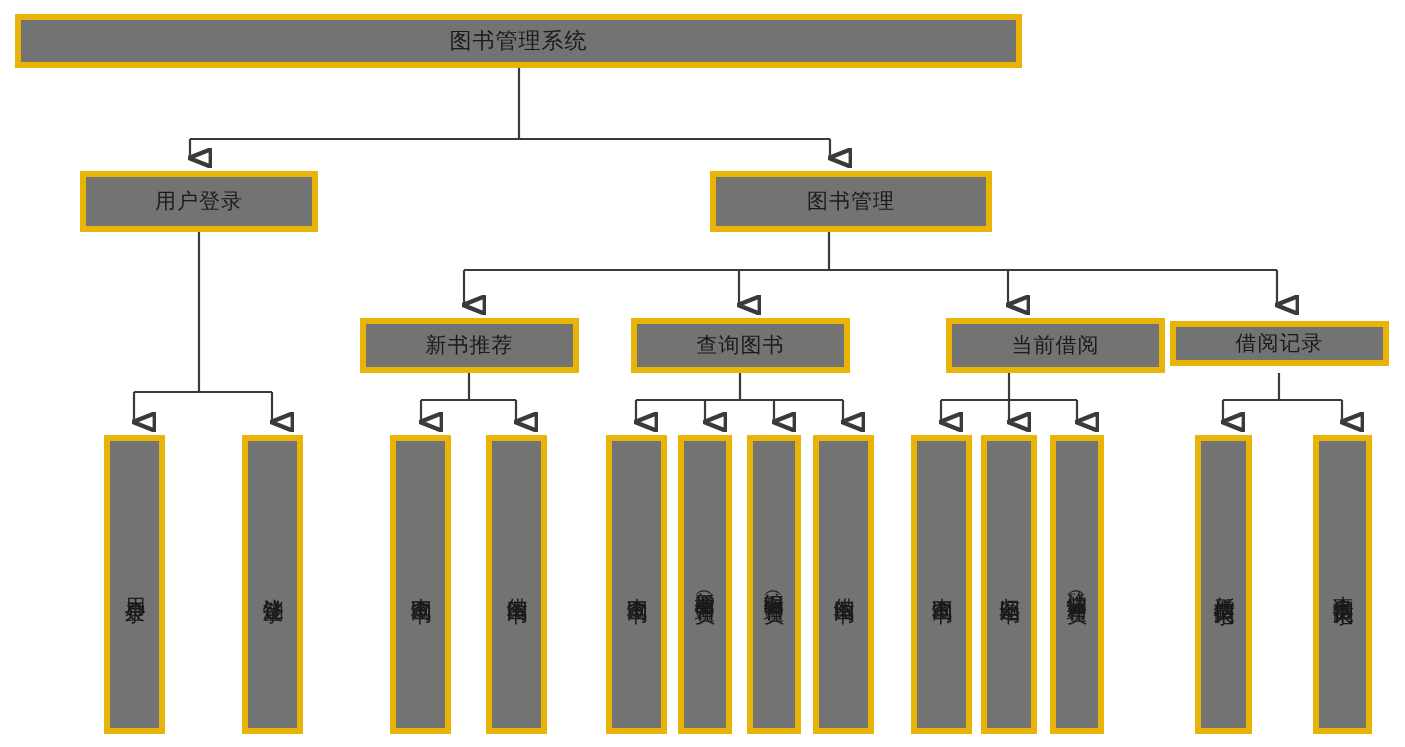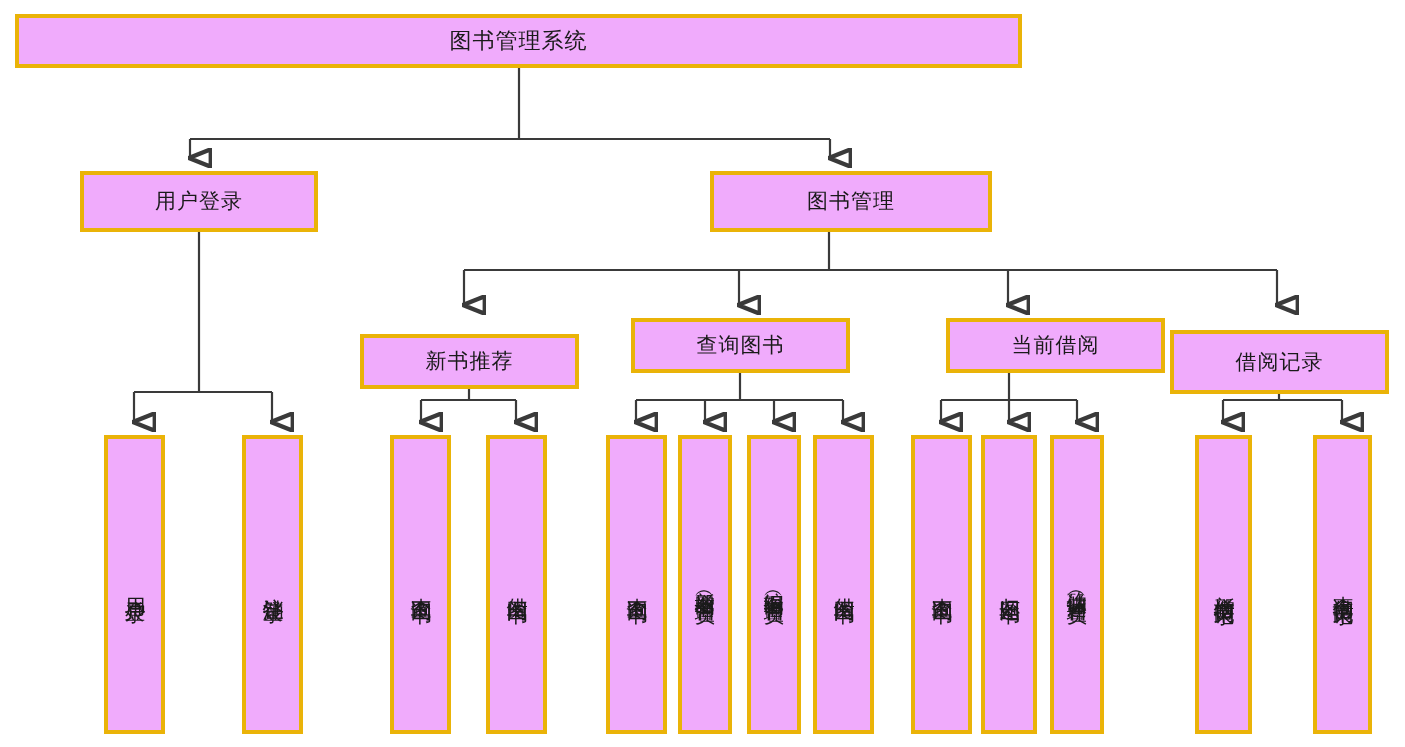--- a/index.html
+++ b/index.html
@@ -11,22 +11,22 @@
     position: relative;
     width: 1405px;
     height: 747px;
     background: #ffffff;
     font-family: "DejaVu Sans", "Liberation Sans", sans-serif;
     overflow: hidden;
   }
   .node {
     position: absolute;
     box-sizing: border-box;
-    border: 4px solid #eab308;
-    background: #f0abfc;
+    border: 6px solid #eab308;
+    background: #737373;
     display: flex;
     align-items: center;
     justify-content: center;
     color: #1a1a1a;
   }
   .node .label {
     display: block;
     text-align: center;
     line-height: 1.05;
   }
@@ -137,30 +137,30 @@
     <span class="label">图书管理系统</span>
   </div>
 
   <div class="node h" style="left:80px; top:171px; width:238px; height:61px;">
     <span class="label">用户登录</span>
   </div>
   <div class="node h" style="left:710px; top:171px; width:282px; height:61px;">
     <span class="label">图书管理</span>
   </div>
 
-  <div class="node h" style="left:360px; top:334px; width:219px; height:55px;">
+  <div class="node h" style="left:360px; top:318px; width:219px; height:55px;">
     <span class="label">新书推荐</span>
   </div>
   <div class="node h" style="left:631px; top:318px; width:219px; height:55px;">
     <span class="label">查询图书</span>
   </div>
   <div class="node h" style="left:927px; top:318px; width:219px; height:55px;margin-left:19px;">
     <span class="label">当前借阅</span>
   </div>
-  <div class="node h" style="left:1170px; top:330px; width:219px; height:64px;">
+  <div class="node h" style="left:1170px; top:321px; width:219px; height:45px;">
     <span class="label">借阅记录</span>
   </div>
 
   <div class="node v" style="left:104px; top:435px; width:61px; height:299px;">
     <span class="label">用户登录</span>
   </div>
   <div class="node v" style="left:242px; top:435px; width:61px; height:299px;">
     <span class="label">注销登录</span>
   </div>
 

